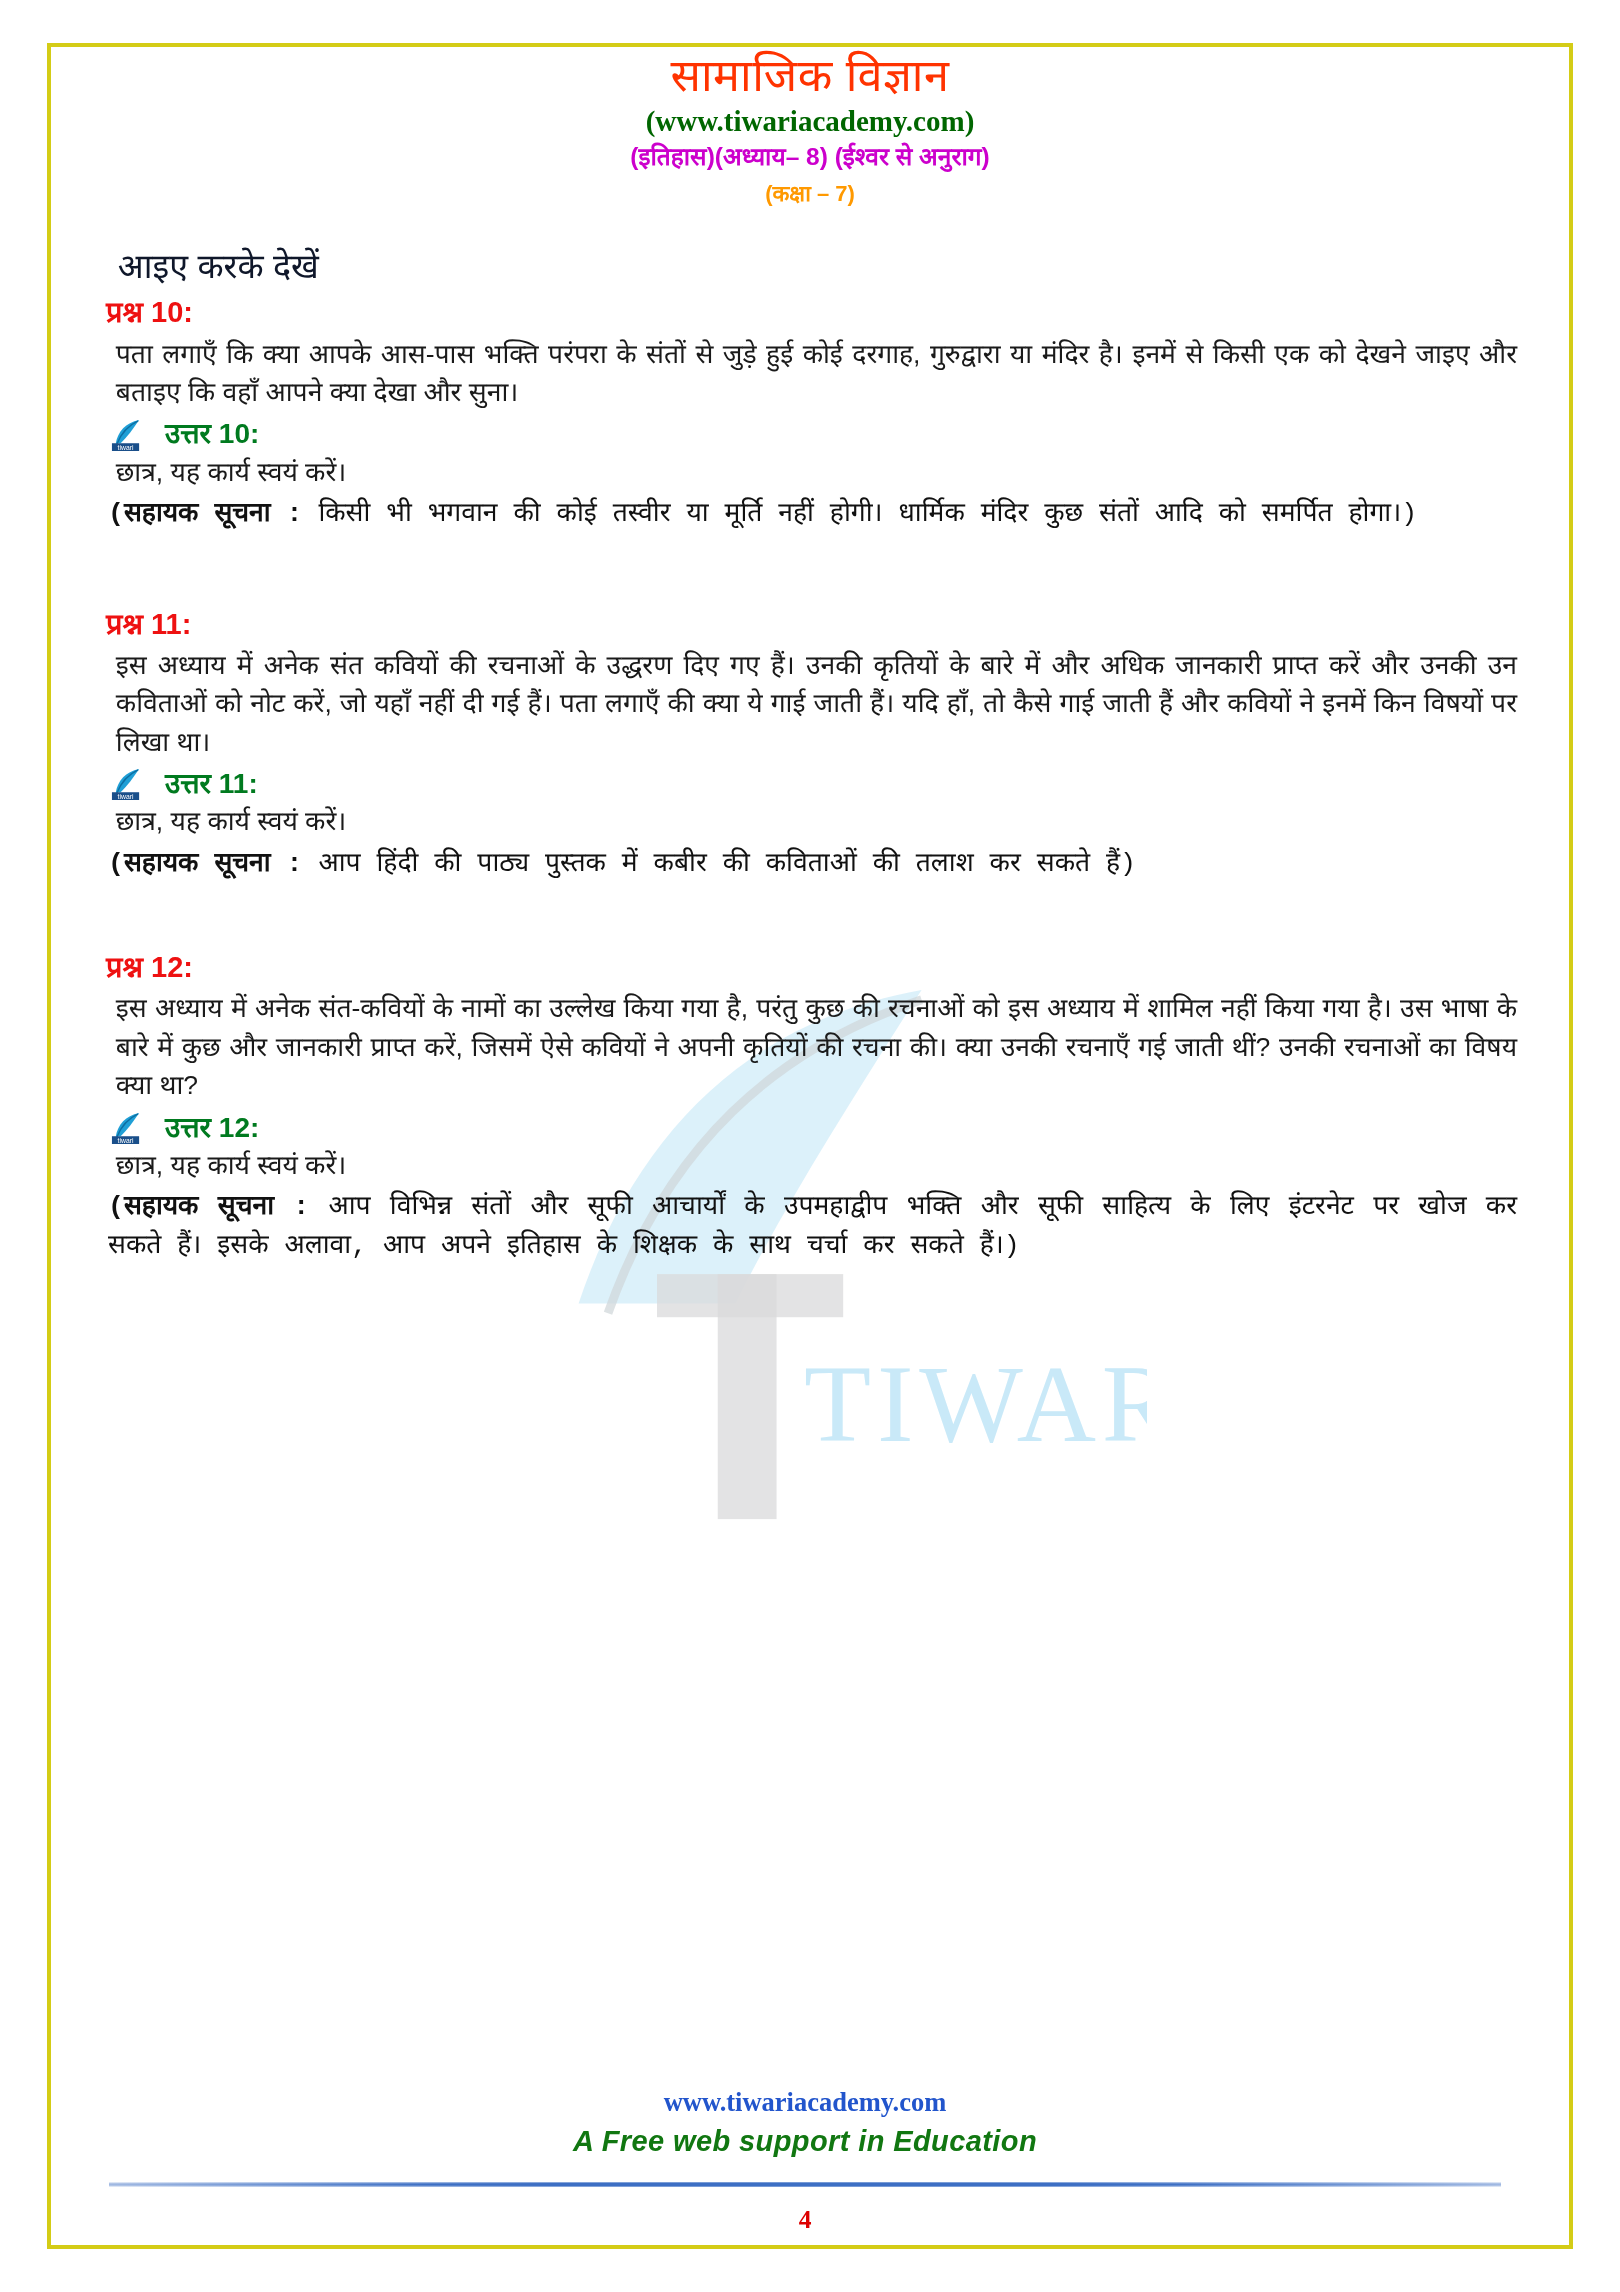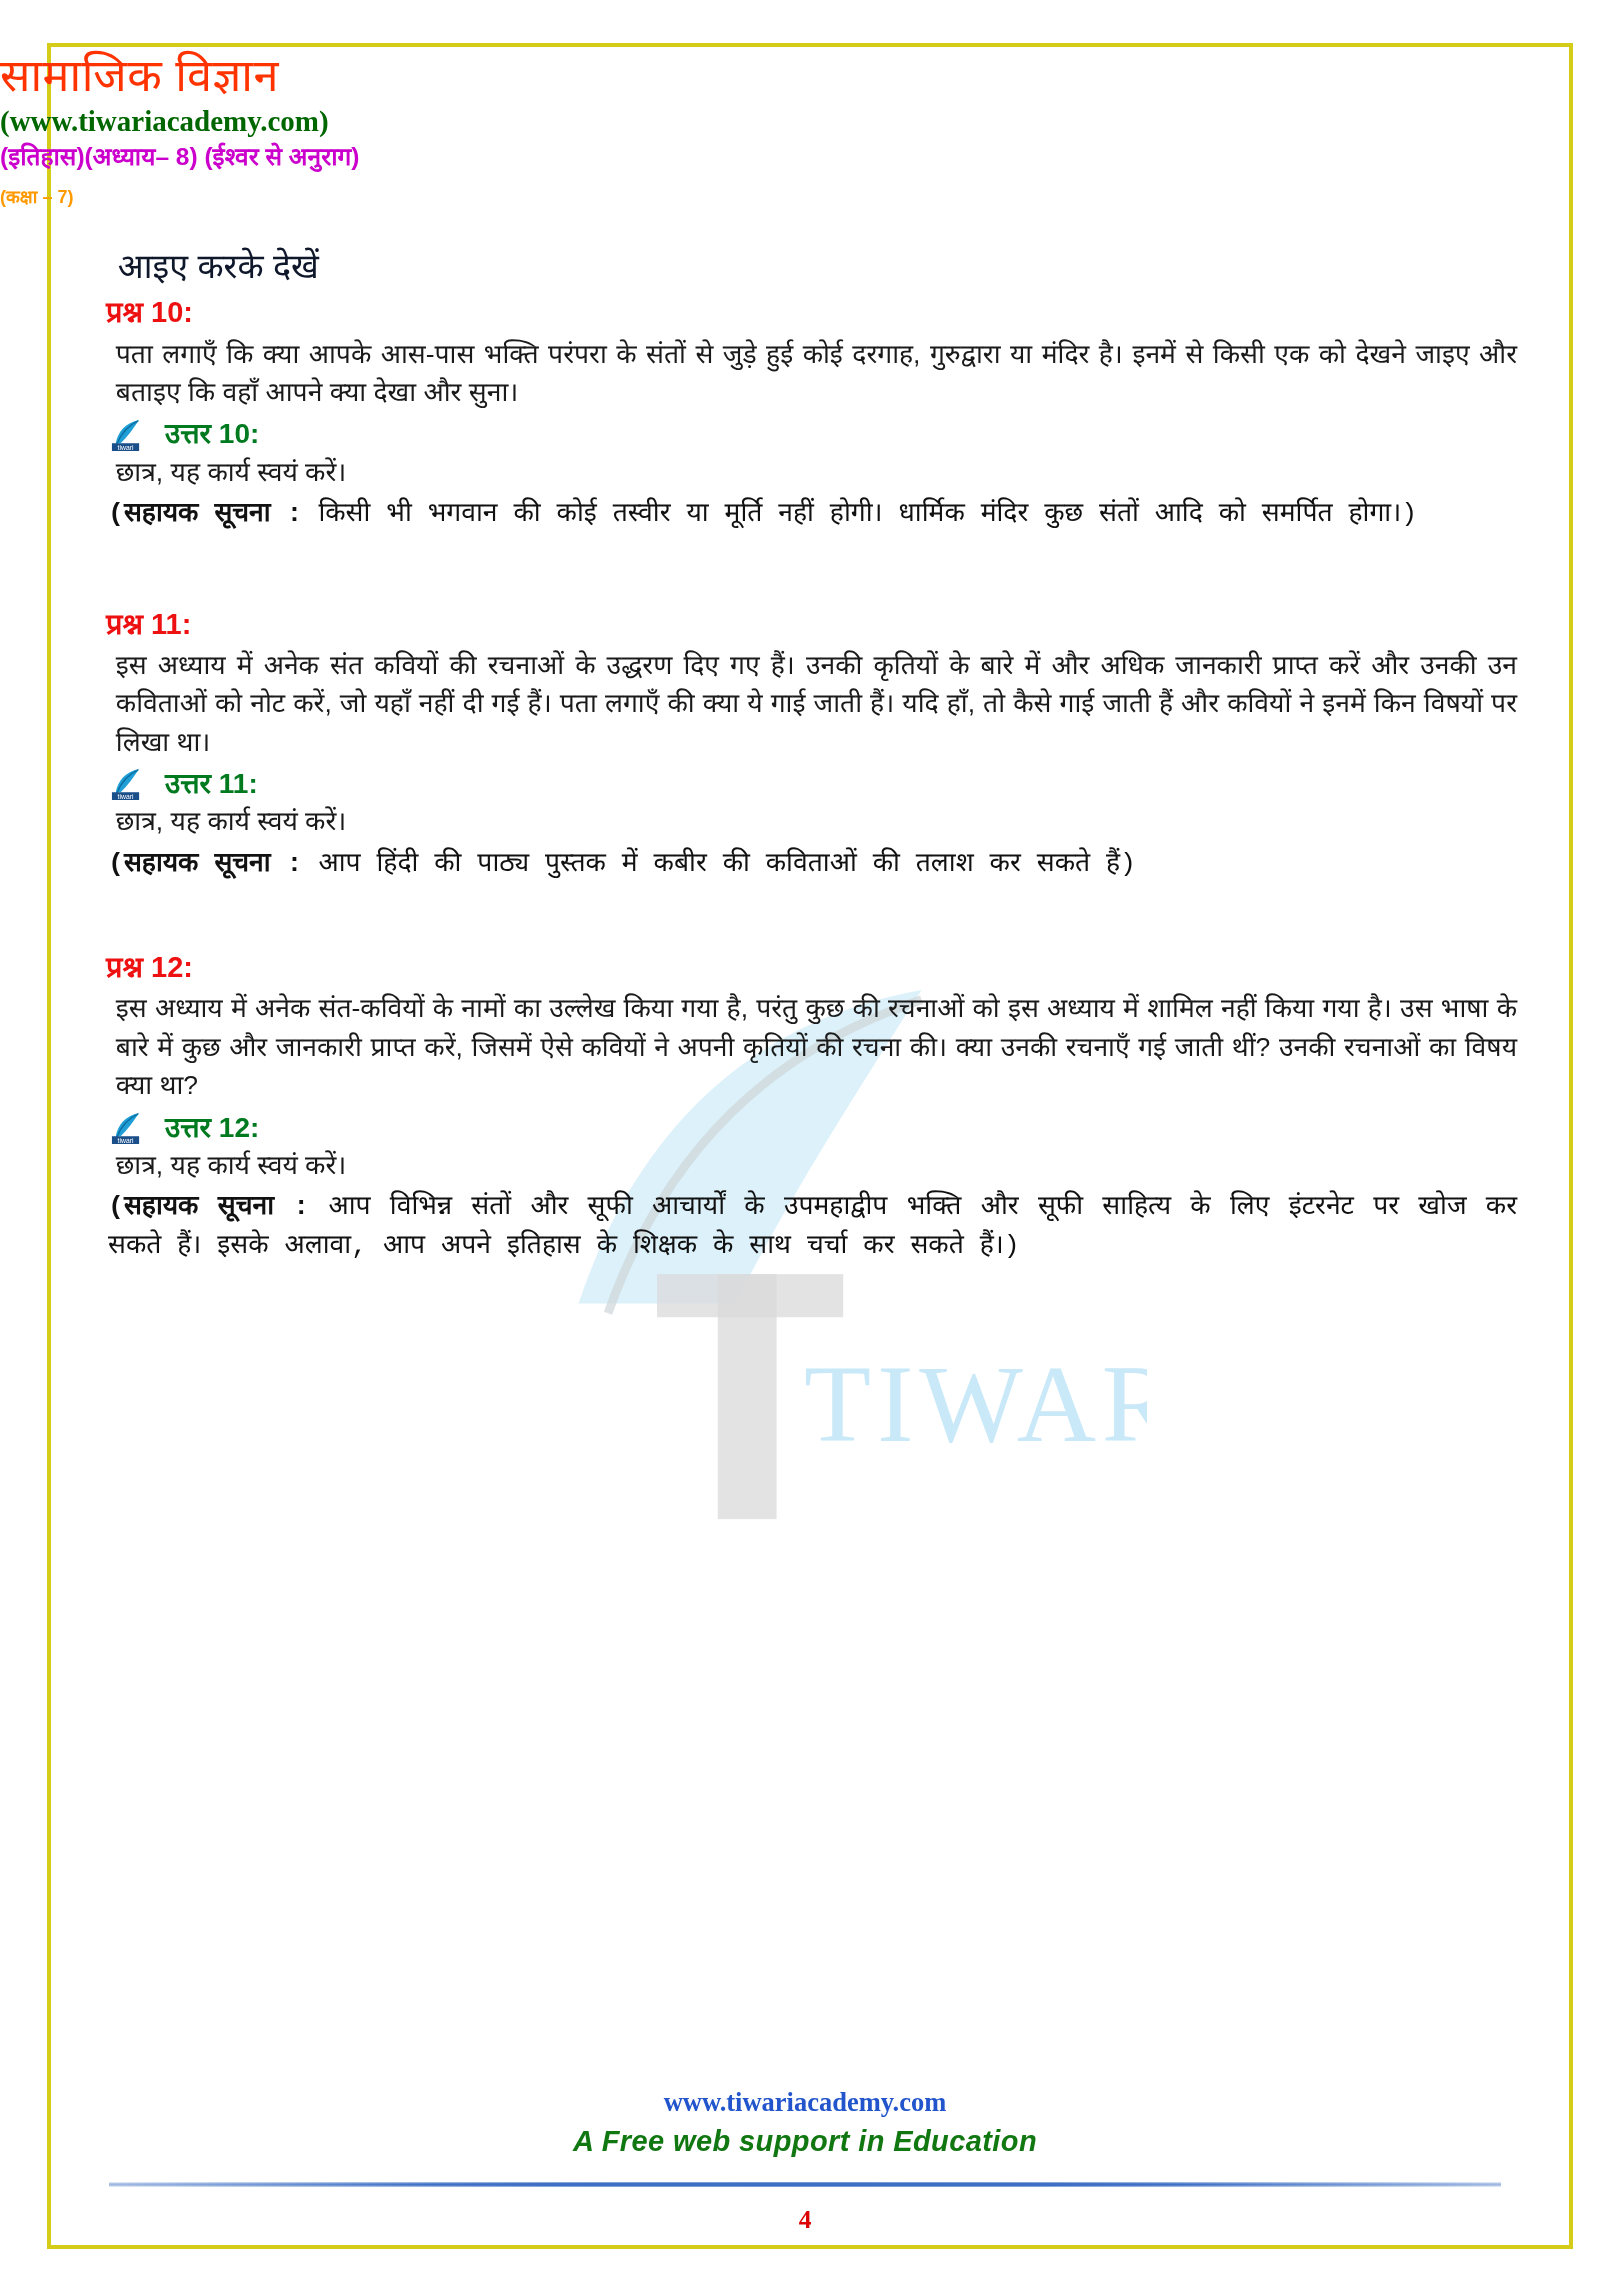--- a/index.html
+++ b/index.html
@@ -41,20 +41,21 @@
   }
   .content {
     position: absolute;
     left: 0;
     top: 0;
     width: 1620px;
     height: 2293px;
   }
   
   .header {
+    text-align: center;
     padding-top: 51px;
   }
   .doc-title {
     font-family: "Liberation Sans", sans-serif;
     font-size: 45px;
     color: #ff3300;
     font-weight: 400;
     line-height: 1.1;
     letter-spacing: 0.5px;
   }
@@ -69,24 +70,24 @@
   .doc-chapter {
     font-family: "Liberation Sans", sans-serif;
     font-size: 24.5px;
     font-weight: bold;
     color: #cc00cc;
     margin-top: 3.9px;
     line-height: 1.15;
   }
   .doc-class {
     font-family: "Liberation Sans", sans-serif;
-    font-size: 18px;
+    font-size: 22px;
     font-weight: bold;
     color: #ff9900;
-    margin-top: 16px;
+    margin-top: 10px;
     line-height: 1.15;
   }
   
   .body-area {
     position: absolute;
     left: 106px;
     top: 245px;
     width: 1411px;
   }
   .section-heading {

